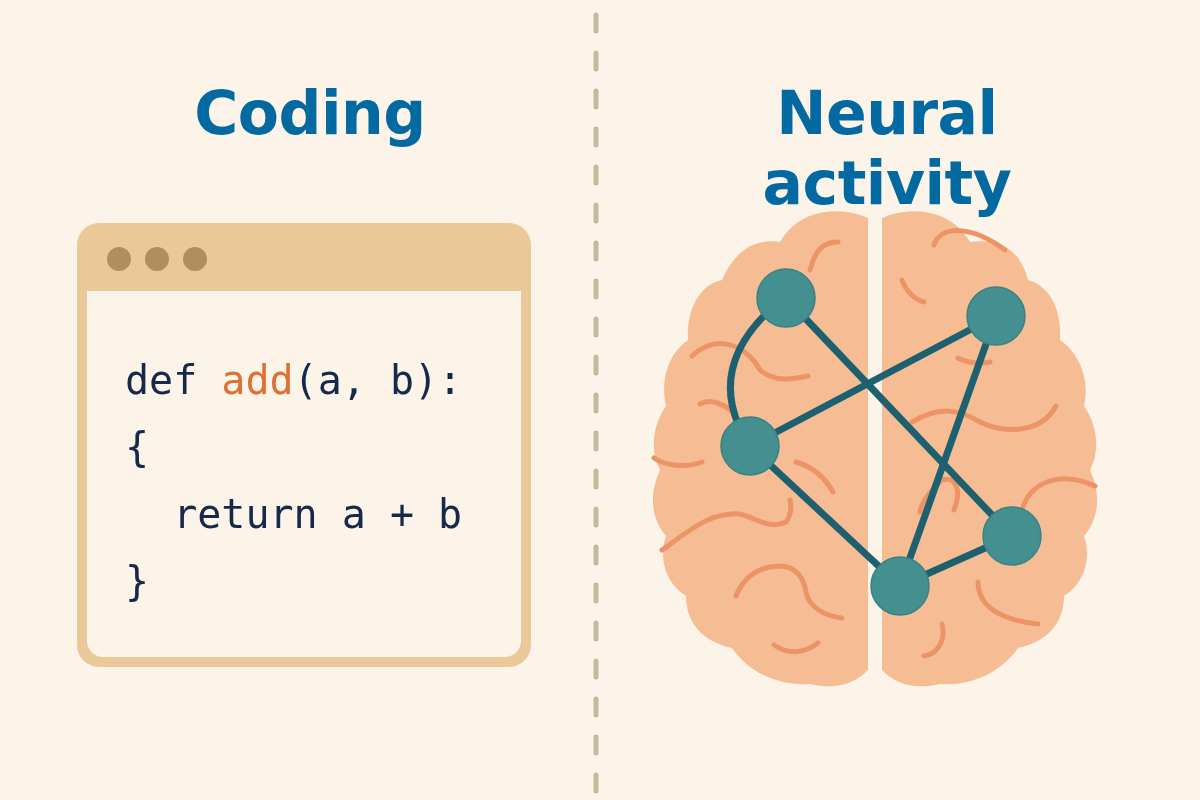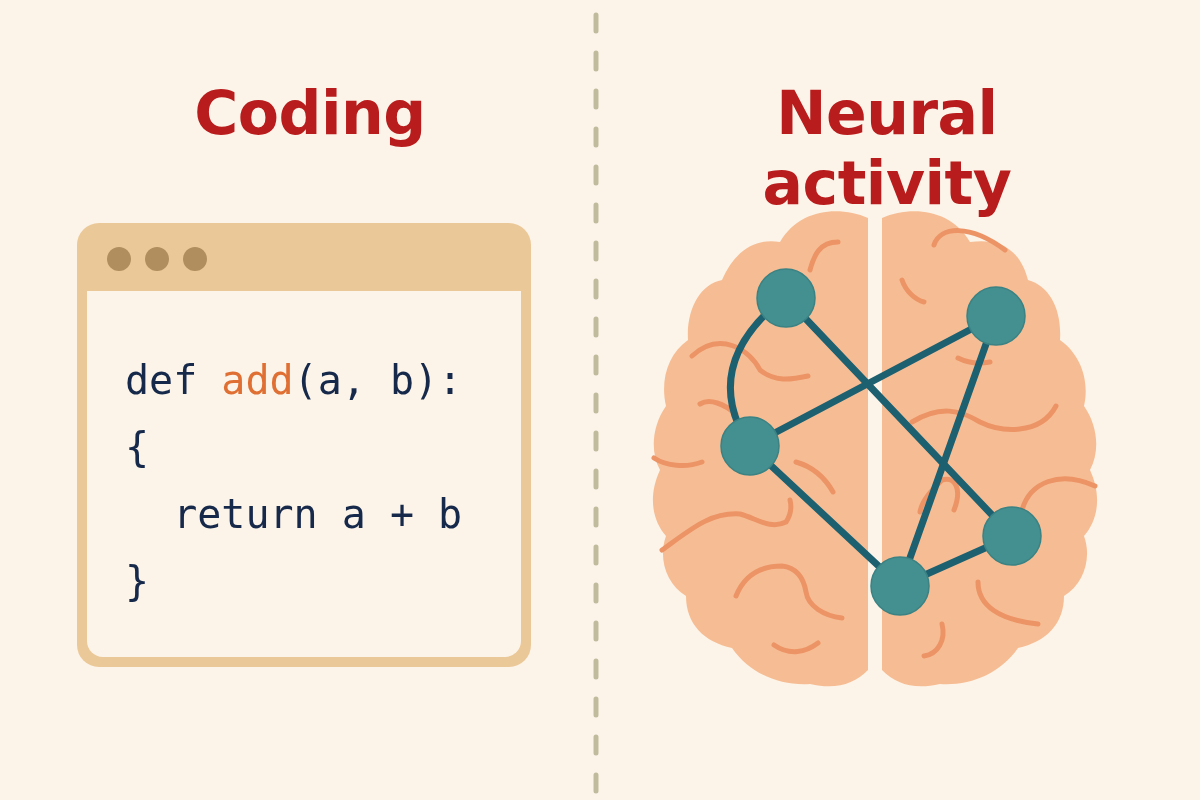--- a/index.html
+++ b/index.html
@@ -1,17 +1,17 @@
 <!DOCTYPE html>
 <html><head>
 <meta charset="utf-8">
 <style>
   html, body { margin:0; padding:0; }
   body { width:1200px; height:800px; background:#fcf4e9; position:relative; overflow:hidden; font-family:"DejaVu Sans", sans-serif; }
-  .title { position:absolute; top:78px; font-weight:bold; font-size:60px; color:#b91c1c; letter-spacing:-0.5px; text-align:center; }
+  .title { position:absolute; top:78px; font-weight:bold; font-size:60px; color:#0369a1; letter-spacing:-0.5px; text-align:center; }
   #t-left { left:150px; width:320px; }
   #t-right { left:652px; width:470px; }
   .divider { position:absolute; left:593px; top:0; width:6px; height:800px; }
   .window { position:absolute; left:77px; top:223px; width:454px; height:444px; background:#ebc898; border-radius:22px; }
   .win-body { position:absolute; left:10px; top:68px; right:10px; bottom:10px; background:#fcf4e9; border-radius:0 0 16px 16px; }
   .dot { position:absolute; top:24px; width:24px; height:24px; border-radius:50%; background:#b08e5e; }
   .code { position:absolute; left:38px; top:56px; font-family:"DejaVu Sans Mono", monospace; font-size:40px; line-height:67px; color:#16294a; white-space:pre; }
   .kw-fn { color:#df6f33; }
   svg.brain { position:absolute; left:640px; top:200px; }
 </style>

